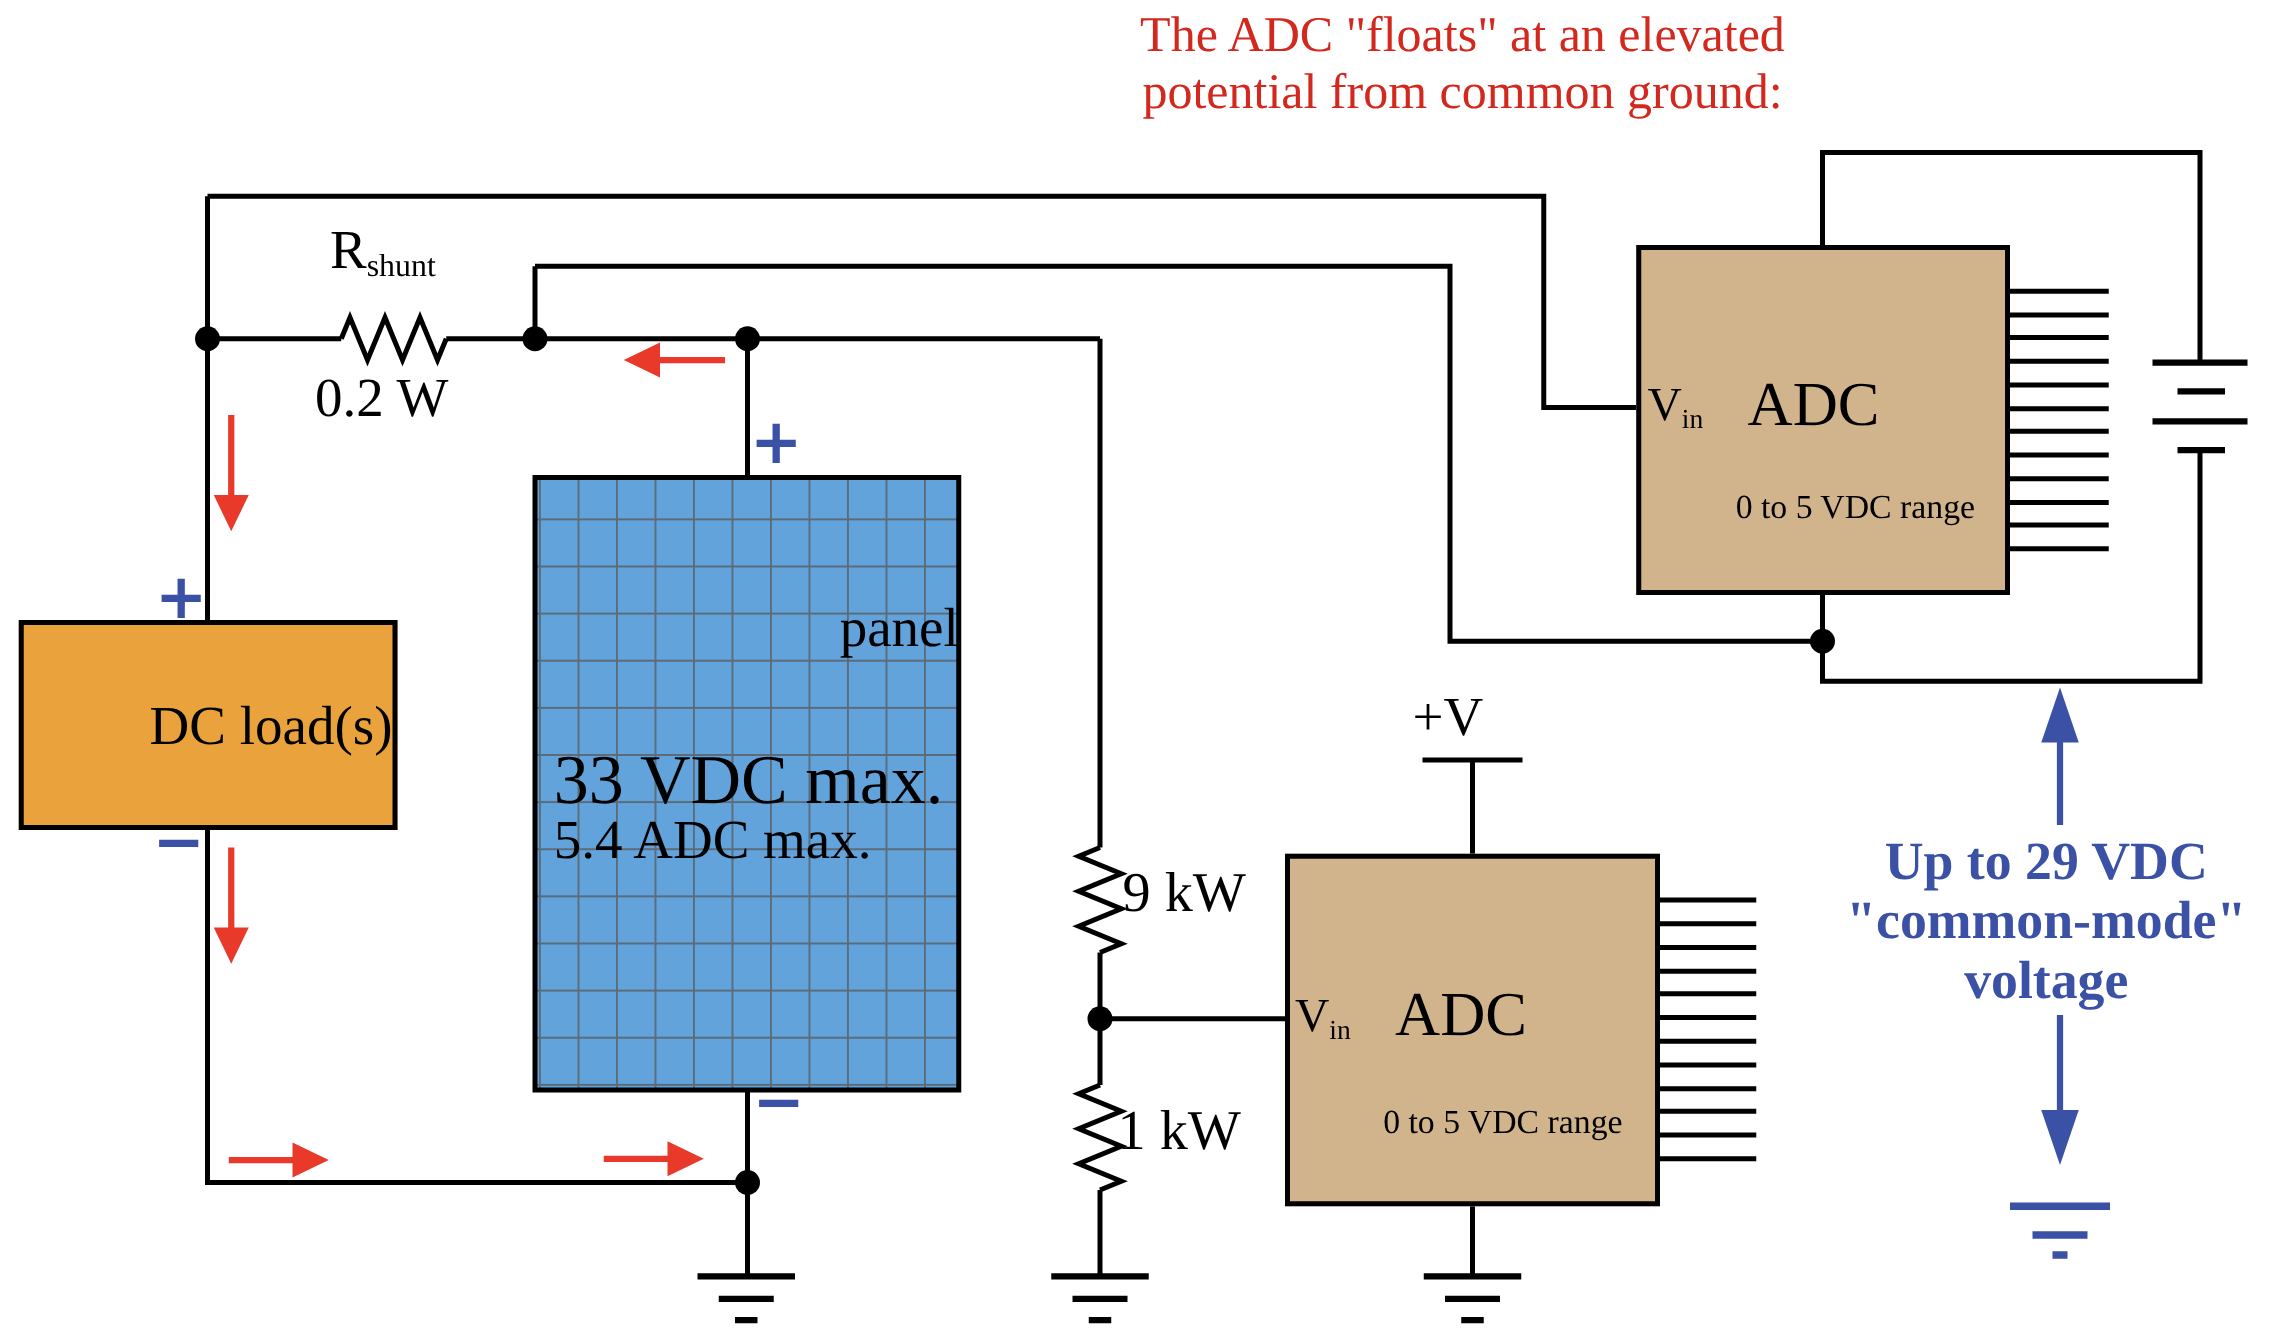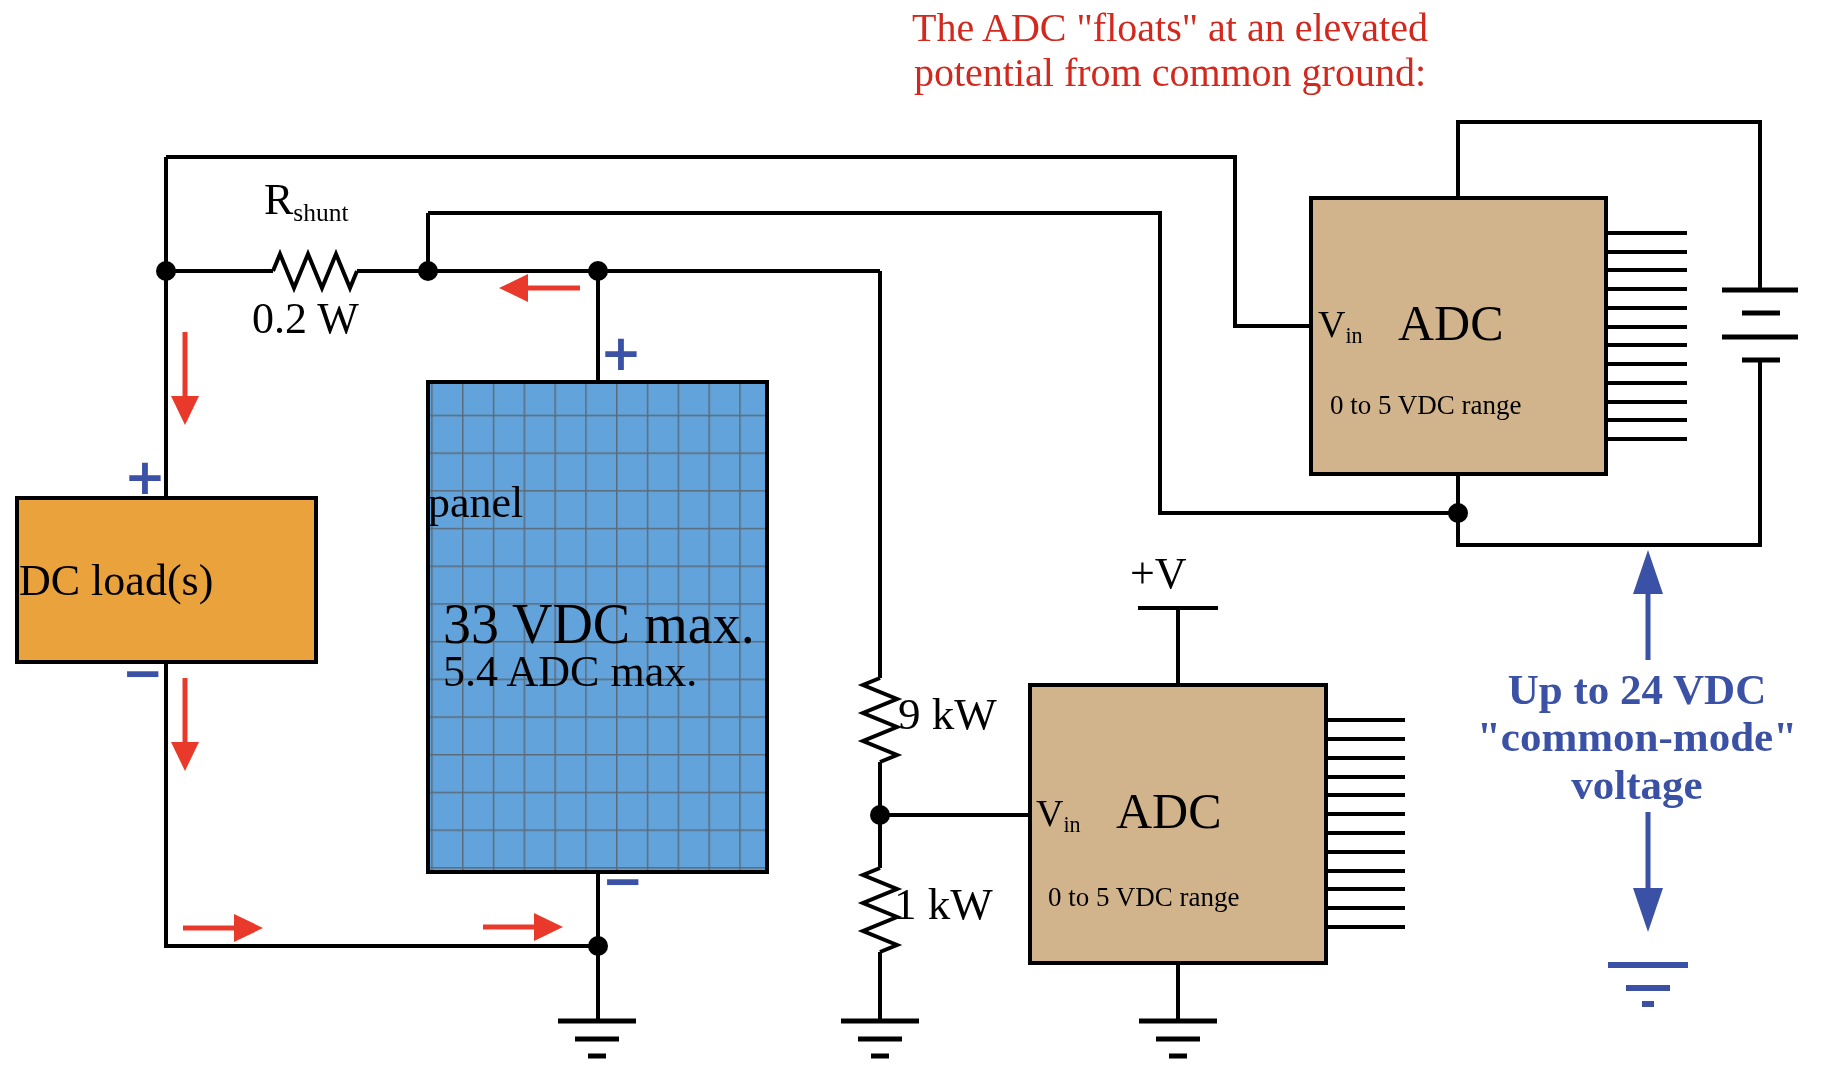--- a/index.html
+++ b/index.html
@@ -14,24 +14,24 @@
   #wires{position:absolute;left:0;top:0;z-index:1;}
   .wire{stroke:var(--wire);stroke-width:4;fill:none;}
   .plate{stroke:var(--wire);stroke-width:5;fill:none;}
   .dot{fill:var(--wire);}
   .rarr{stroke:var(--red-arrow);stroke-width:5;fill:none;}
   .rhead{fill:var(--red-arrow);stroke:none;}
   .barr{stroke:var(--blue);stroke-width:5;fill:none;}
   .bhead{fill:var(--blue);stroke:none;}
   .bgnd{stroke:var(--blue);stroke-width:6;fill:none;}
   .box{position:absolute;box-sizing:border-box;border:4px solid #000;z-index:2;
-       display:flex;align-items:center;justify-content:flex-start;}
+       display:flex;align-items:center;justify-content:flex-end;}
   .txt{position:absolute;z-index:3;white-space:nowrap;color:#000;}
   .sub{font-size:0.58em;vertical-align:-0.28em;}
-  .center{text-align:left;white-space:normal;}
+  .center{text-align:right;white-space:normal;}
   #title{left:870px;top:6px;width:600px;font-size:40px;line-height:1.12;
          color:var(--red-text);text-align:center;}
   #annotation{left:1462px;top:666px;width:350px;color:var(--blue);
               font-weight:bold;font-size:43px;line-height:1.1;text-align:center;}
   .pol{position:absolute;z-index:3;color:var(--blue);
        font-family:"DejaVu Sans", sans-serif;font-weight:bold;font-size:50px;line-height:1;}
 </style>
 </head>
 <body>
 
@@ -191,18 +191,18 @@
   <div class="txt center" style="left:1330px;top:390px;width:250px;font-size:27px;">0 to 5 VDC range</div>
 
   <div class="txt" style="left:1130px;top:548px;font-size:44px;">+V</div>
   <div class="txt" style="left:1036px;top:791px;font-size:38px;">
     <span>V</span><span class="sub">in</span>
   </div>
   <div class="txt" style="left:1116px;top:782px;font-size:50px;">ADC</div>
   <div class="txt center" style="left:1048px;top:882px;width:250px;font-size:27px;">0 to 5 VDC range</div>
 
   <div class="txt" id="annotation">
-    <div>Up to 24 VDC</div>
+    <div>Up to 29 VDC</div>
     <div>"common-mode"</div>
     <div>voltage</div>
   </div>
 
 </div>
 
 </body></html>

